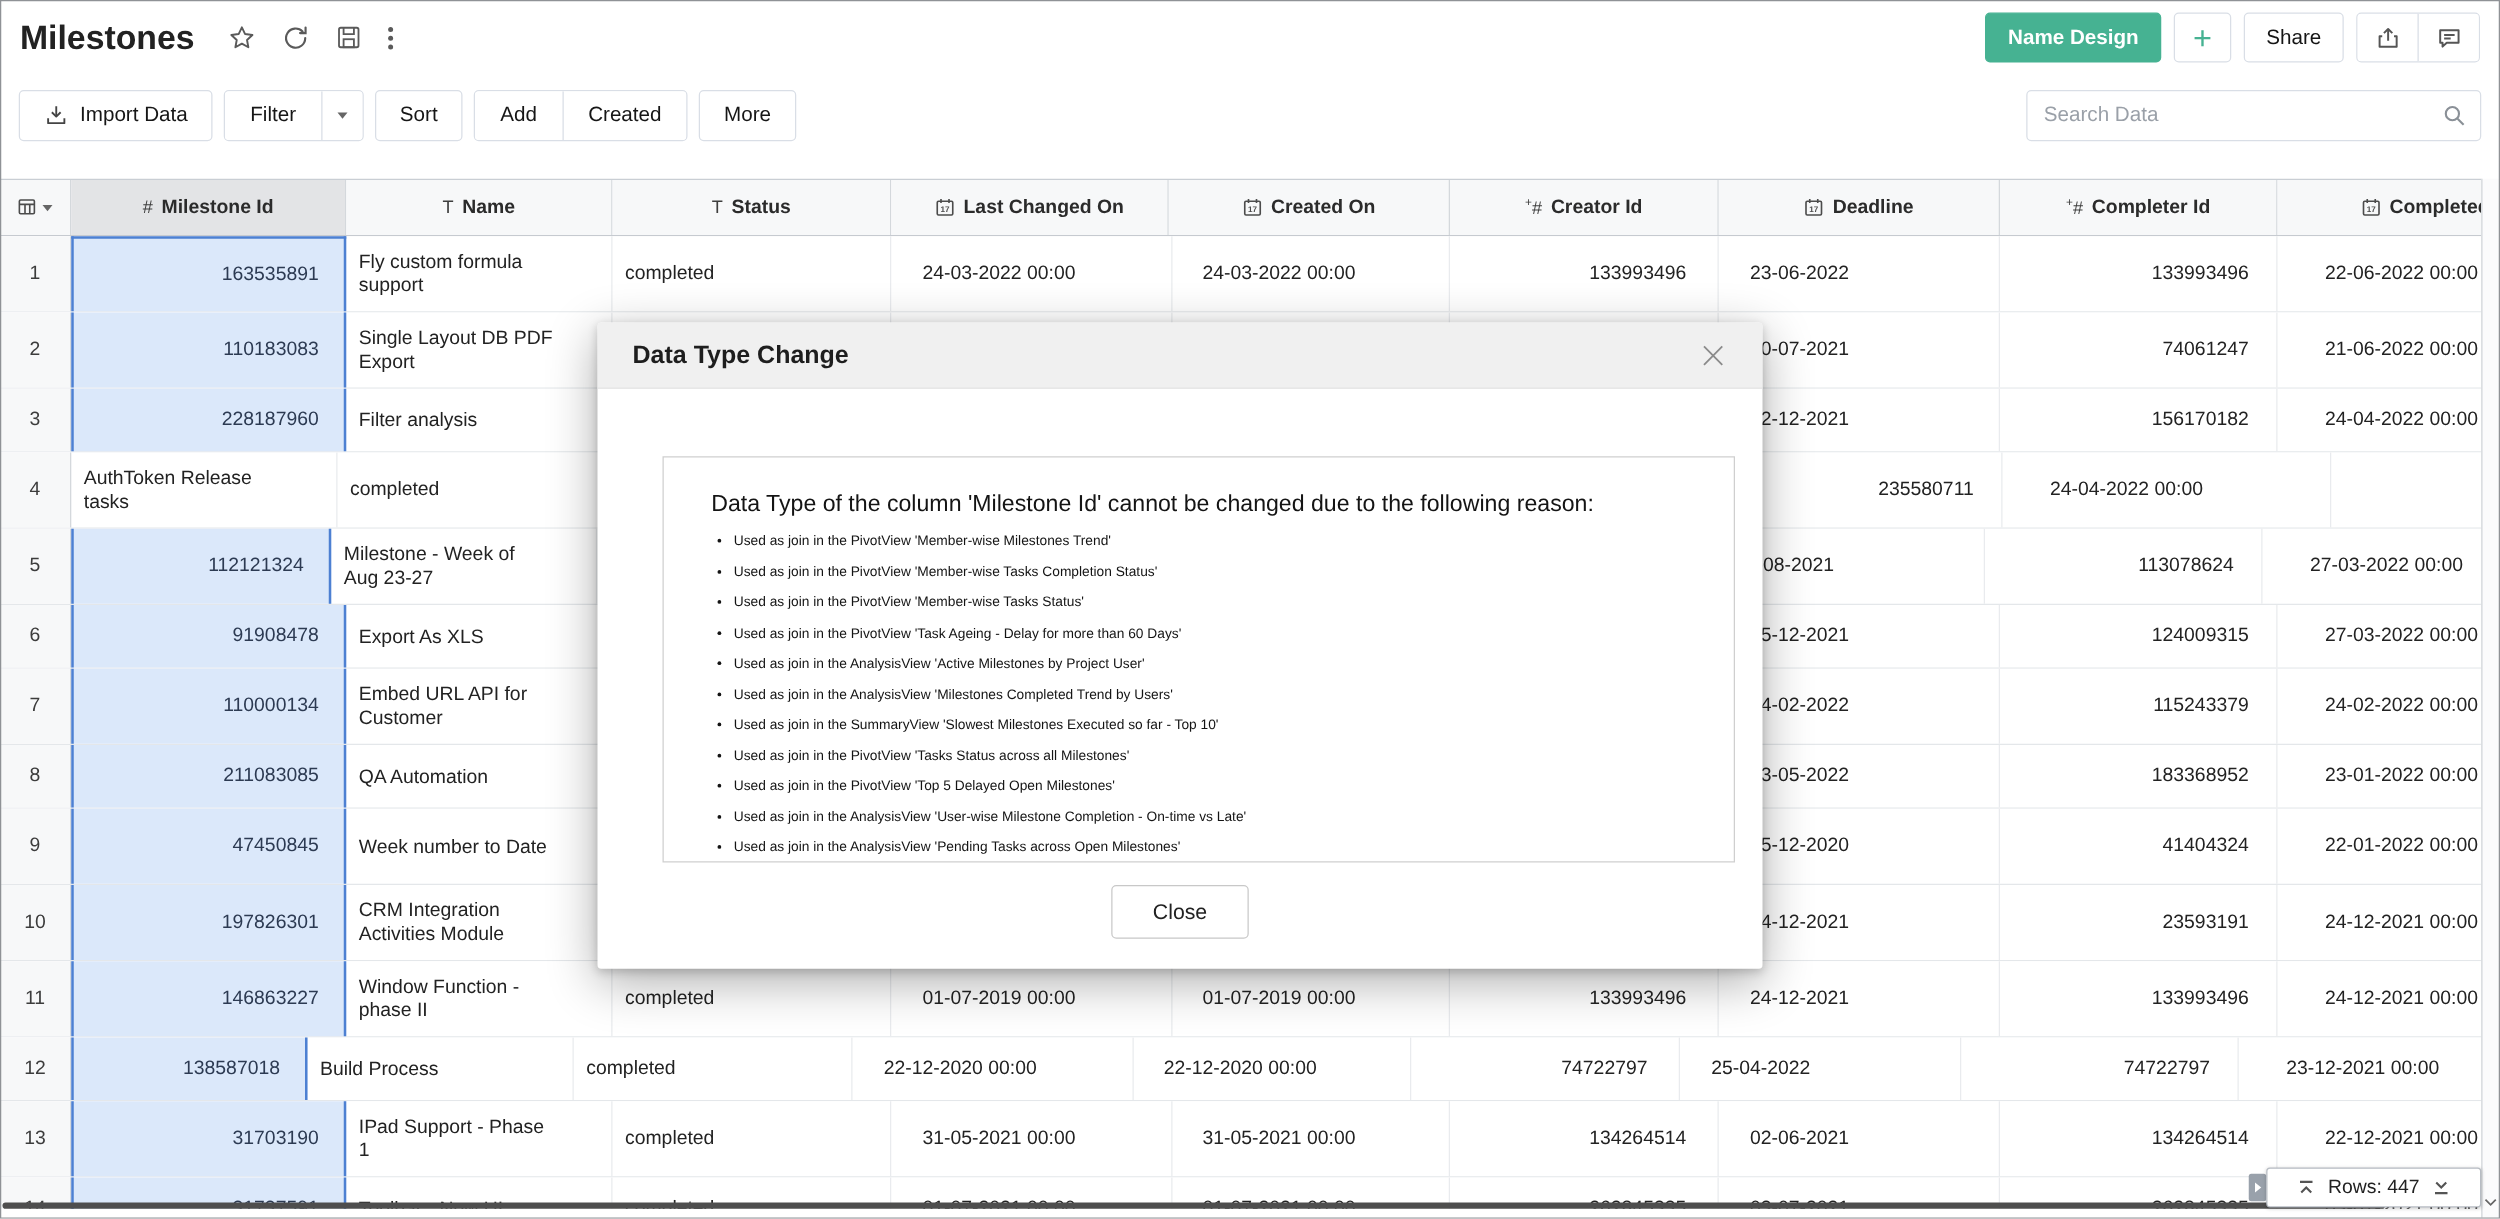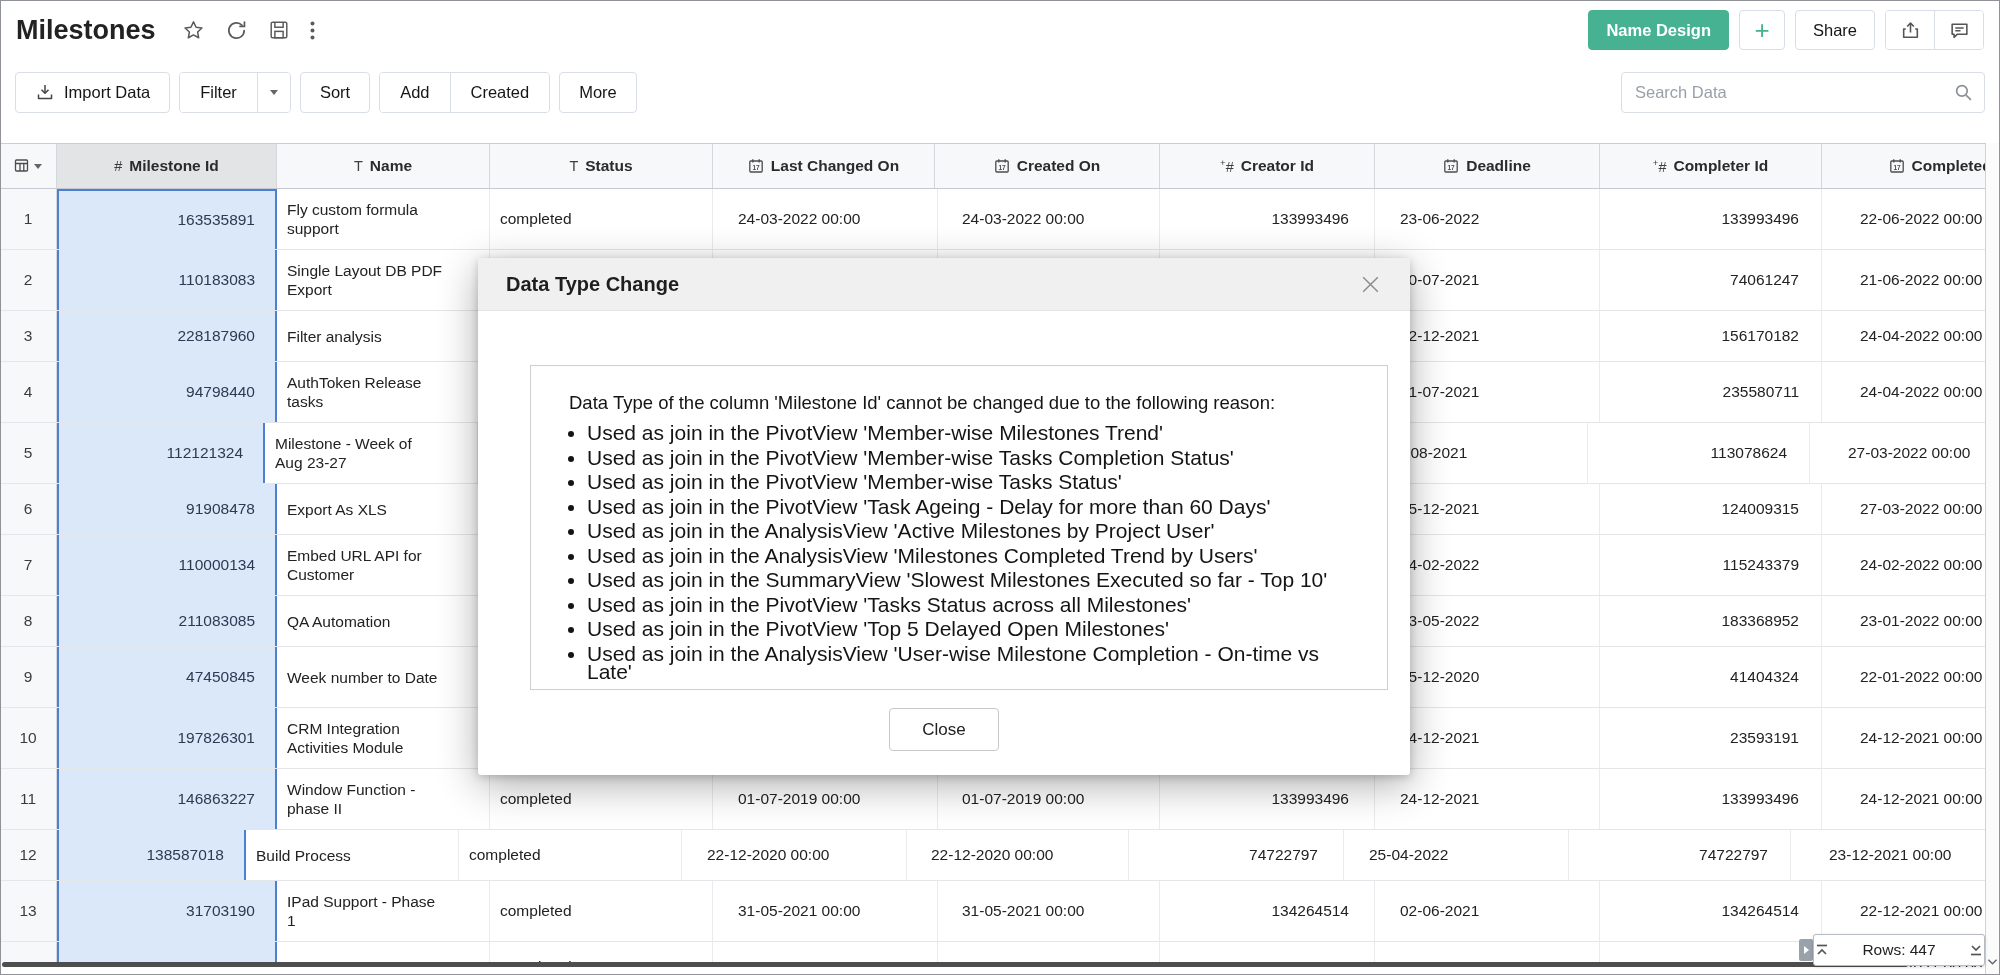--- a/index.html
+++ b/index.html
@@ -52,33 +52,33 @@
   .col0{background:#f7f8f9;border-right:1px solid #d4d8dc;color:#3c3c3c;}
   .col2 .cval{white-space:normal;line-height:19px;}
   .sel{background:#dbe8fa;border-left:2px solid #4d80d2;border-right:2px solid #4d80d2;color:#2c3a52;}
   .seltop{border-top:2px solid #4d80d2;}
 
   
   .vgutter{position:absolute;left:1985px;top:143px;width:14px;height:831px;background:#fbfbfc;border-left:1px solid #cfd3d8;z-index:40;display:flex;align-items:flex-end;justify-content:center;padding-bottom:8px;box-sizing:border-box;}
   .hscroll{position:absolute;left:2px;top:962px;width:1906px;height:5px;background:#4e4e4e;border-radius:3px;z-index:45;}
 
   
-  .rows-bar{position:absolute;left:1813px;top:934px;width:172px;height:32px;background:#fff;border:1px solid #b7bcc3;border-radius:3px;box-shadow:0 1px 3px rgba(0,0,0,.18);display:flex;align-items:center;justify-content:space-between;gap:9px;z-index:60;box-sizing:border-box;}
+  .rows-bar{position:absolute;left:1813px;top:934px;width:172px;height:32px;background:#fff;border:1px solid #b7bcc3;border-radius:3px;box-shadow:0 1px 3px rgba(0,0,0,.18);display:flex;align-items:center;justify-content:center;gap:9px;z-index:60;box-sizing:border-box;}
   .rows-label{font-size:15.5px;color:#222;}
   .rows-handle{position:absolute;left:1799px;top:939px;width:14px;height:22px;background:#99a1ab;border-radius:2px;display:flex;align-items:center;justify-content:center;z-index:60;color:#fff;font-size:9px;cursor:pointer;}
   .handle-tri{width:0;height:0;border-top:4.5px solid transparent;border-bottom:4.5px solid transparent;border-left:5.5px solid #fff;}
 
   
   .modal{position:absolute;left:478px;top:258px;width:932px;height:517px;background:#fff;border-radius:3px;z-index:50;box-shadow:0 10px 40px rgba(0,0,0,.32),0 2px 8px rgba(0,0,0,.18);overflow:hidden;}
   .modal-header{height:52px;background:#f0f0f0;border-bottom:1px solid #e3e3e3;display:flex;align-items:center;padding:0 28px;}
   .modal-title{font-size:20px;font-weight:bold;color:#1e1e1e;}
   .modal-close{margin-left:auto;cursor:pointer;display:flex;}
   .modal-box{position:absolute;left:52px;top:107px;width:858px;height:325px;border:1px solid #cfcfcf;box-sizing:border-box;overflow:hidden;padding:26px 20px 0 26px;}
   .modal-msg{font-size:18.5px;color:#141414;margin:0 0 8px 12px;}
-  .reason-list{margin:10px 0 0 0;padding-left:30px;font-size:21px;color:#141414;}
+  .reason-list{margin:10px 0 0 0;padding-left:30px;font-size:11px;color:#141414;}
   .reason-list li{margin-bottom:6px;line-height:18.5px;}
   .modal-close-btn{position:absolute;left:50%;transform:translateX(-50%);top:450px;width:110px;height:43px;background:#fff;border:1px solid #c8c8c8;border-radius:4px;font-size:17px;color:#222;cursor:pointer;font-family:"Liberation Sans",sans-serif;}
 </style>
 </head>
 <body>
 
 <div class="titlebar">
   <span class="page-title">Milestones</span>
   <span class="title-icons">
     <span class="tb-icon">
@@ -338,23 +338,20 @@
             <span class="cval">156170182</span>
           </div>
           <div class="td col9" style="width: 263px; justify-content: flex-start; padding-left: 38px;">
             <span class="cval">24-04-2022 00:00</span>
           </div>
         </div>
         <div class="trow" style="height: 60px;">
           <div class="td col0" style="width: 57px; justify-content: center;">
             <span class="cval">4</span>
           </div>
-          <div class="td col1 sel" style="width: 220px; justify-content: flex-end; padding-right: 20px;">
-            <span class="cval">94798440</span>
-          </div>
           <div class="td col2" style="width: 213px; justify-content: flex-start; padding-left: 10px; padding-right: 45px;">
             <span class="cval">AuthToken Release tasks</span>
           </div>
           <div class="td col3" style="width: 223px; justify-content: flex-start; padding-left: 10px; padding-right: 10px;">
             <span class="cval">completed</span>
           </div>
           <div class="td col4" style="width: 225px; justify-content: flex-start; padding-left: 25px;">
             <span class="cval">01-07-2021 00:00</span>
           </div>
           <div class="td col5" style="width: 222px; justify-content: flex-start; padding-left: 24px;">

